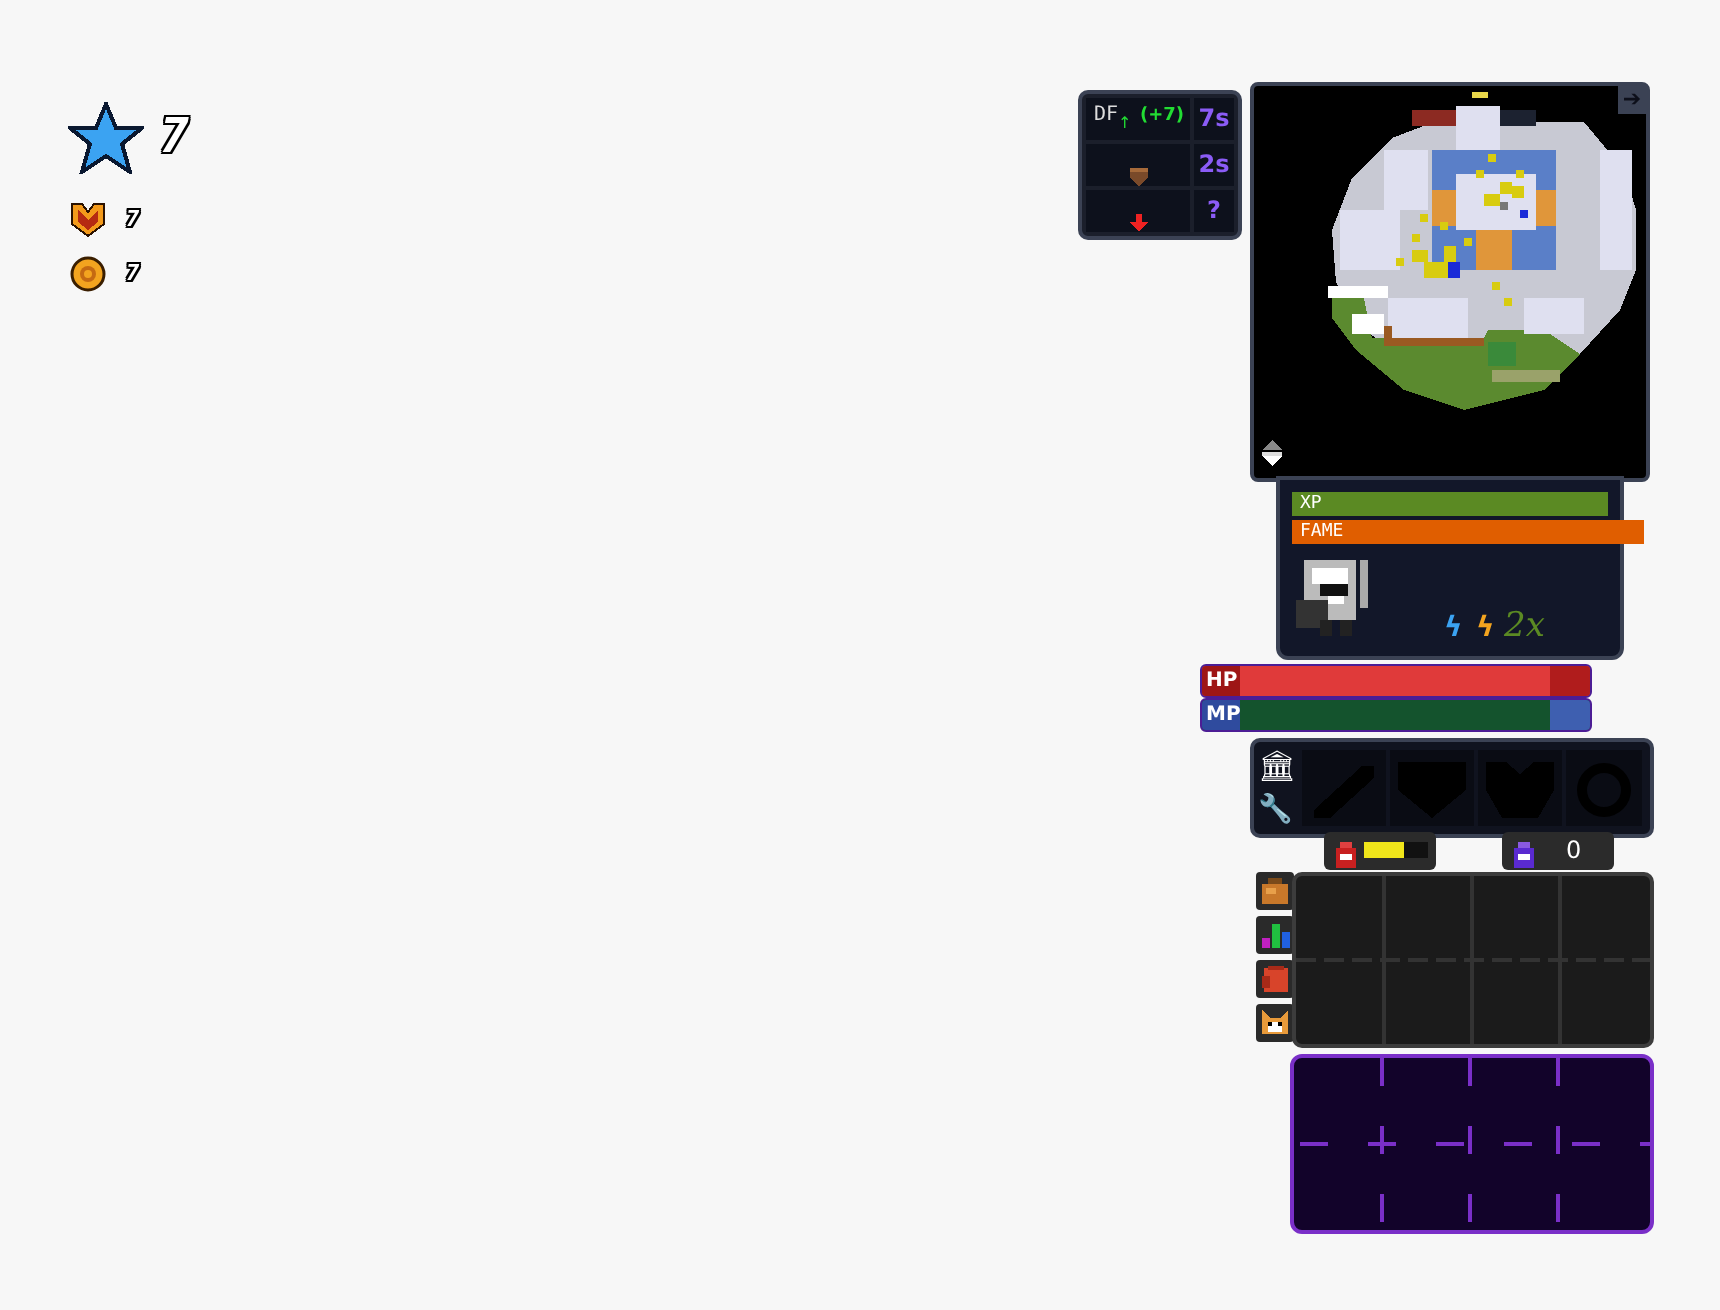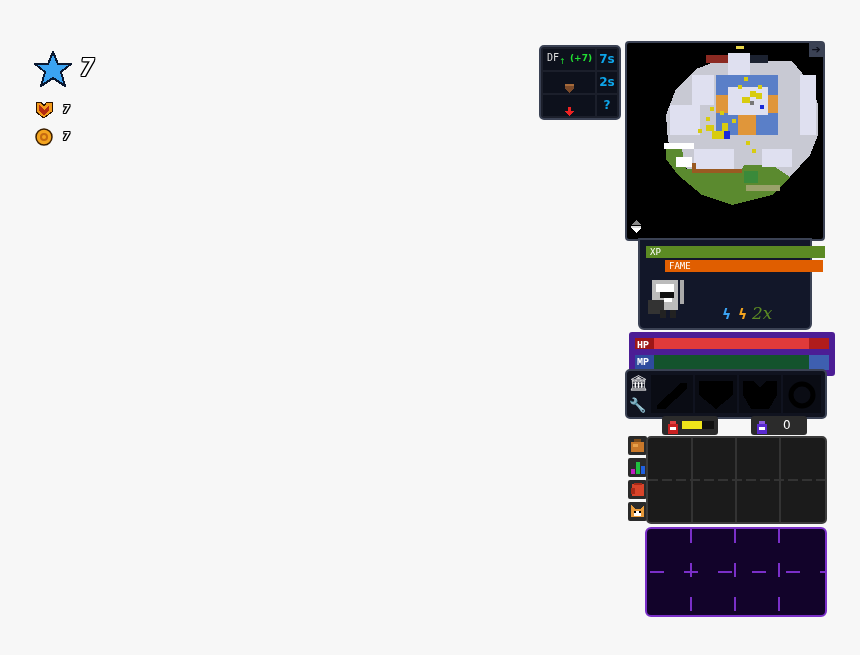--- a/index.html
+++ b/index.html
@@ -10,26 +10,26 @@
   .abs { position:absolute; }
   .pixel-text {
     font-family: "DejaVu Sans Mono", monospace; font-weight:bold; color:#fff;
     text-shadow: -1px 0 #000, 1px 0 #000, 0 -1px #000, 0 1px #000, 1px 1px #000, -1px -1px #000, 1px -1px #000, -1px 1px #000;
   }
   
   .star-count { left:80px; top:54px; font-size:24px; font-style:italic; }
   .small-count { font-size:11px; font-style:italic; }
   .timers { left:539px; top:45px; width:78px; height:71px; background:#1b1f2b; border:2px solid #3b4254; border-radius:5px; }
   .timer-row { position:absolute; left:2px; width:52px; height:21px; background:#0d111c; }
-  .timer-val { position:absolute; left:56px; width:20px; height:21px; background:#0d111c; color:#0ea5e9; font-size:12px; font-weight:bold; text-align:center; line-height:21px; font-family:"DejaVu Sans", sans-serif; }
+  .timer-val { position:absolute; left:56px; width:20px; height:21px; background:#0d111c; color:#8b5cf6; font-size:12px; font-weight:bold; text-align:center; line-height:21px; font-family:"DejaVu Sans", sans-serif; }
   .minimap { left:625px; top:41px; width:196px; height:196px; background:#000; border:2px solid #3b4254; border-radius:4px; }
   .char-panel { left:638px; top:238px; width:170px; height:88px; background:#121729; border:2px solid #3b4254; border-radius:0 0 6px 6px; }
   .bar { position:absolute; height:12px; }
   .bar-label { position:absolute; left:4px; top:0; font-size:9px; color:#fff; line-height:12px; font-family:"DejaVu Sans Mono", monospace; }
-  .hp-mp { left:629px; width:194px; height:15px; border:6px solid #4c1d95; border-radius:3px; overflow:hidden;font-family:Liberation Mono, monospace; }
+  .hp-mp { left:600px; width:194px; height:15px; border:1px solid #4c1d95; border-radius:3px; overflow:hidden; }
   .equip { left:625px; top:369px; width:198px; height:46px; background:#10131f; border:2px solid #3b4254; border-radius:5px; }
   .slot { position:absolute; top:4px; width:42px; height:38px; background:#0a0c14; }
   .potion-box { top:416px; height:19px; background:#2b2b2b; border-radius:3px; }
   .inventory { left:646px; top:436px; width:177px; height:84px; background:#1b1b1b; border:2px solid #3c3c3c; border-radius:5px; }
   .side-tab { left:628px; width:19px; height:19px; background:#2a2a2a; border-radius:2px; }
   .backpack { left:645px; top:527px; width:178px; height:86px; background:#12032a; border:2px solid #7a2fc8; border-radius:6px; }
 </style>
 </head>
 <body>
 
@@ -142,24 +142,24 @@
   <div class="abs" style="left:3px;top:176px;width:12px;height:14px;">
     <svg width="12" height="14" shape-rendering="crispEdges">
         <path d="M1,5 L6,0 L11,5 Z" fill="#888"></path>
         <rect x="1" y="6" width="10" height="2" fill="#ddd"></rect>
         <path d="M1,8 L11,8 L6,13 Z" fill="#fff"></path>
       </svg>
   </div>
 </div>
 
 <div class="abs char-panel">
-  <div class="bar" style="left:6px;top:6px;width:158px;background:#5b8a23;padding-left:21px;">
+  <div class="bar" style="left:6px;top:6px;width:158px;background:#5b8a23;">
     <span class="bar-label">XP</span>
   </div>
-  <div class="bar" style="left:6px;top:20px;width:158px;background:#e05e00;margin-left:19px;">
+  <div class="bar" style="left:6px;top:20px;width:176px;background:#e05e00;">
     <span class="bar-label">FAME</span>
   </div>
   <div class="abs" style="left:6px;top:38px;width:40px;height:42px;">
     <svg width="40" height="42" shape-rendering="crispEdges">
       <rect x="6" y="2" width="26" height="30" fill="#bbb"></rect>
       <rect x="10" y="6" width="18" height="8" fill="#fff"></rect>
       <rect x="14" y="14" width="14" height="6" fill="#111"></rect>
       <rect x="18" y="20" width="8" height="4" fill="#fff"></rect>
       <rect x="2" y="22" width="16" height="14" fill="#333"></rect>
       <rect x="34" y="2" width="4" height="24" fill="#aaa"></rect>

